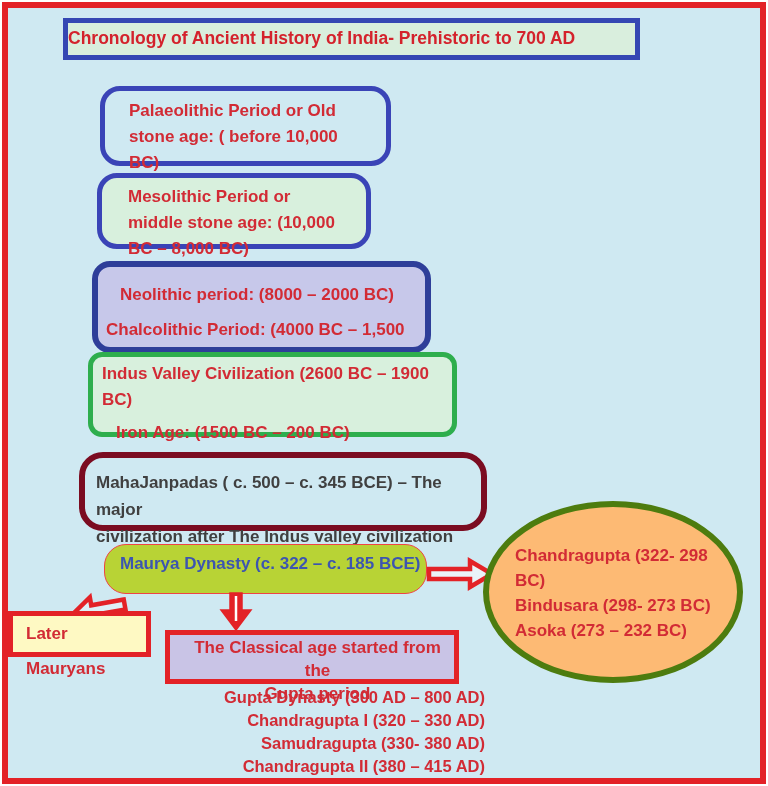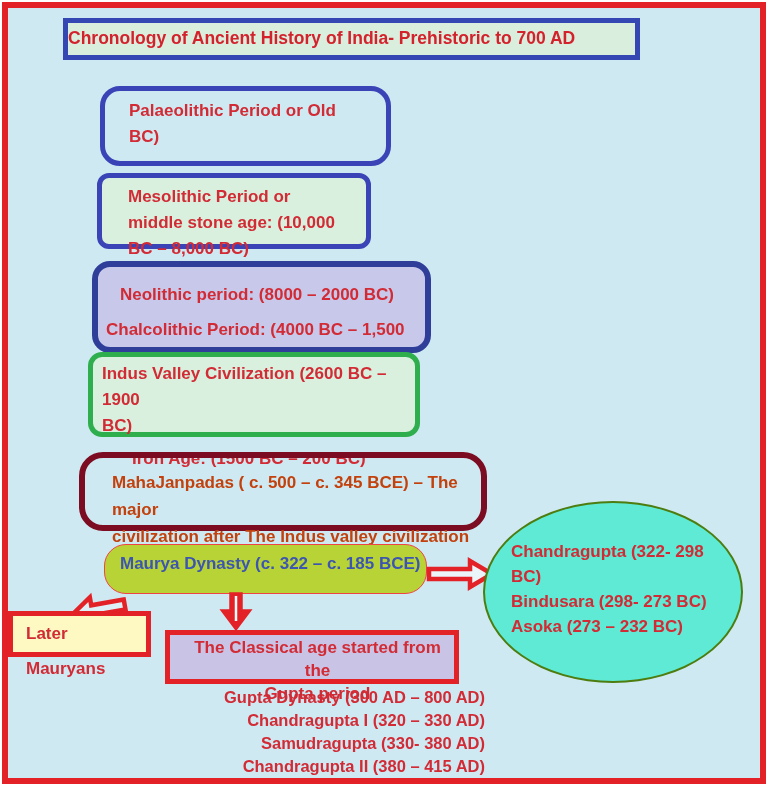--- a/index.html
+++ b/index.html
@@ -32,53 +32,53 @@
   
   .pbox { font-weight: bold; font-size: 17px; color: #d22b35; }
   .box-palaeo {
     left: 92px; top: 78px; width: 291px; height: 80px;
     border: 5px solid #3a44b7; border-radius: 20px;
     padding: 7px 0 0 24px; line-height: 26px;
   }
   .box-meso {
     left: 89px; top: 165px; width: 274px; height: 76px;
     background: #d8f0dd;
-    border: 5px solid #3a44b7; border-radius: 12px;
+    border: 5px solid #3a44b7; border-radius: 20px;
     padding: 6px 0 0 26px; line-height: 26px;
   }
   .box-neo {
     left: 84px; top: 253px; width: 339px; height: 92px;
     background: #c7c8ea;
     border: 6px solid #2e3e99; border-radius: 18px;
     padding: 10px 0 0 8px; line-height: 35px;
   }
   .box-neo .ln-indent { margin-left: 14px; }
   .box-indus {
-    left: 80px; top: 344px; width: 332px; height: 85px;
+    left: 80px; top: 344px; width: 369px; height: 85px;
     background: #d8f0dd;
     border: 5px solid #2eae4d; border-radius: 14px;
     padding: 4px 0 0 9px; line-height: 26px;
   }
-  .box-indus .ln-iron { margin-left: 30px; margin-top: 7px; }
+  .box-indus .ln-iron { margin-left: 14px; margin-top: 7px; }
   .box-maha {
     left: 71px; top: 444px; width: 408px; height: 79px;
     border: 6px solid #7b0c21; border-radius: 24px;
-    padding: 11px 0 0 27px; line-height: 27px;
-    color: #c2410c;
+    padding: 11px 0 0 11px; line-height: 27px;
+    color: #404040;
   }
   .box-maurya {
     left: 96px; top: 536px; width: 323px; height: 50px;
     background: #b8d335;
     border: 1px solid #ef4444; border-radius: 22px;
     color: #3c55b0; line-height: 38px; padding-left: 15px;
   }
   .rulers-ellipse {
     left: 475px; top: 493px; width: 260px; height: 182px;
-    background: #5eead4;
-    border: 2px solid #4d7c0f; border-radius: 50%;
+    background: #fdba74;
+    border: 6px solid #4d7c0f; border-radius: 50%;
     padding: 36px 0 0 26px; line-height: 25px;
   }
   .box-later {
     left: 0px; top: 603px; width: 143px; height: 46px;
     background: #fef9c3;
     border: 5px solid #e32227;
     line-height: 35px; padding-left: 13px;
   }
   .box-classical {
     left: 157px; top: 622px; width: 294px; height: 54px;
@@ -99,20 +99,21 @@
 <body>
 
 <div class="page">
 
   <div class="abs title-box">
     <span>Chronology of Ancient History of India- Prehistoric to 700 AD</span>
   </div>
 
   <div class="abs pbox box-palaeo">
     <span class="ln">Palaeolithic Period or Old</span>
+    <span class="ln">stone age: ( before 10,000</span>
     <span class="ln">BC)</span>
   </div>
 
   <div class="abs pbox box-meso">
     <span class="ln">Mesolithic Period or</span>
     <span class="ln">middle stone age: (10,000</span>
     <span class="ln">BC – 8,000 BC)</span>
   </div>
 
   <div class="abs pbox box-neo">

